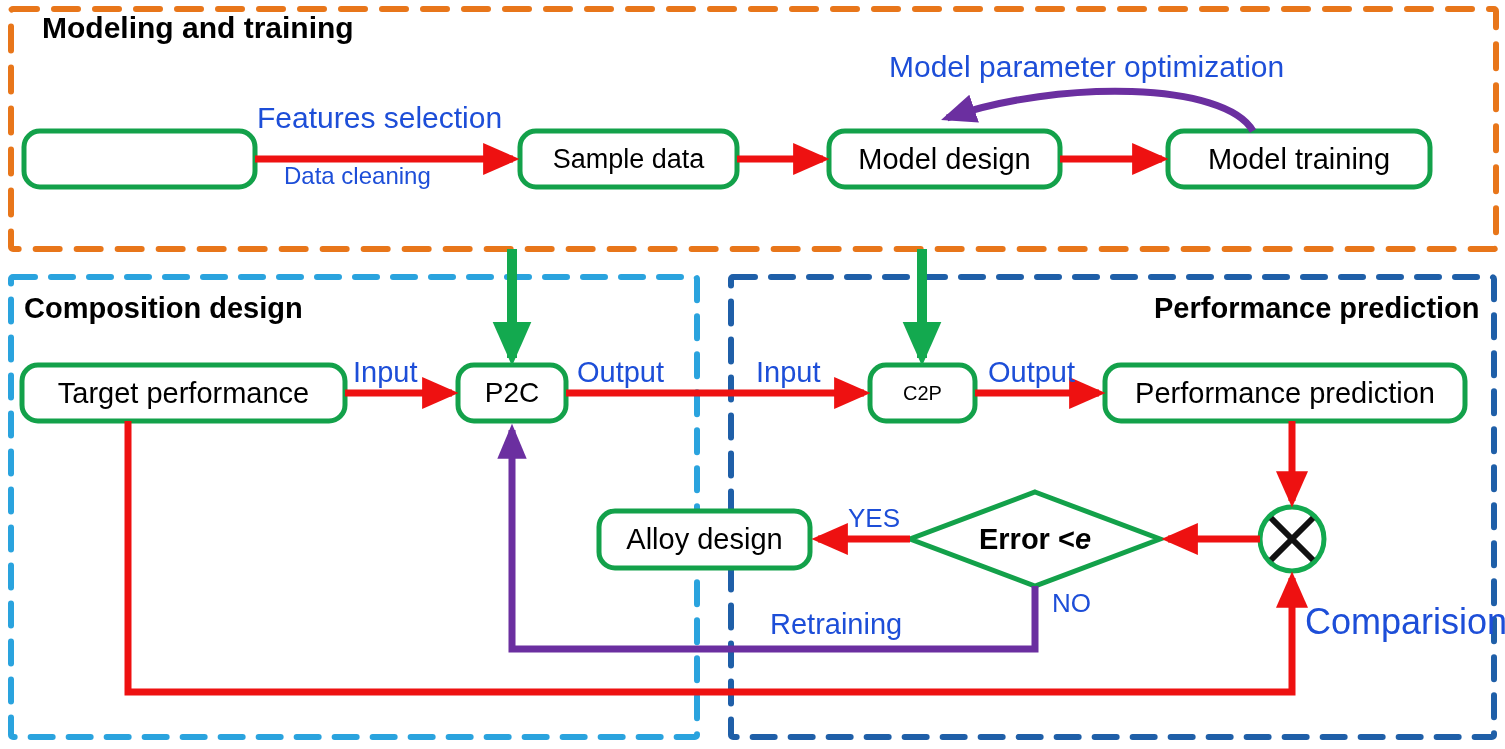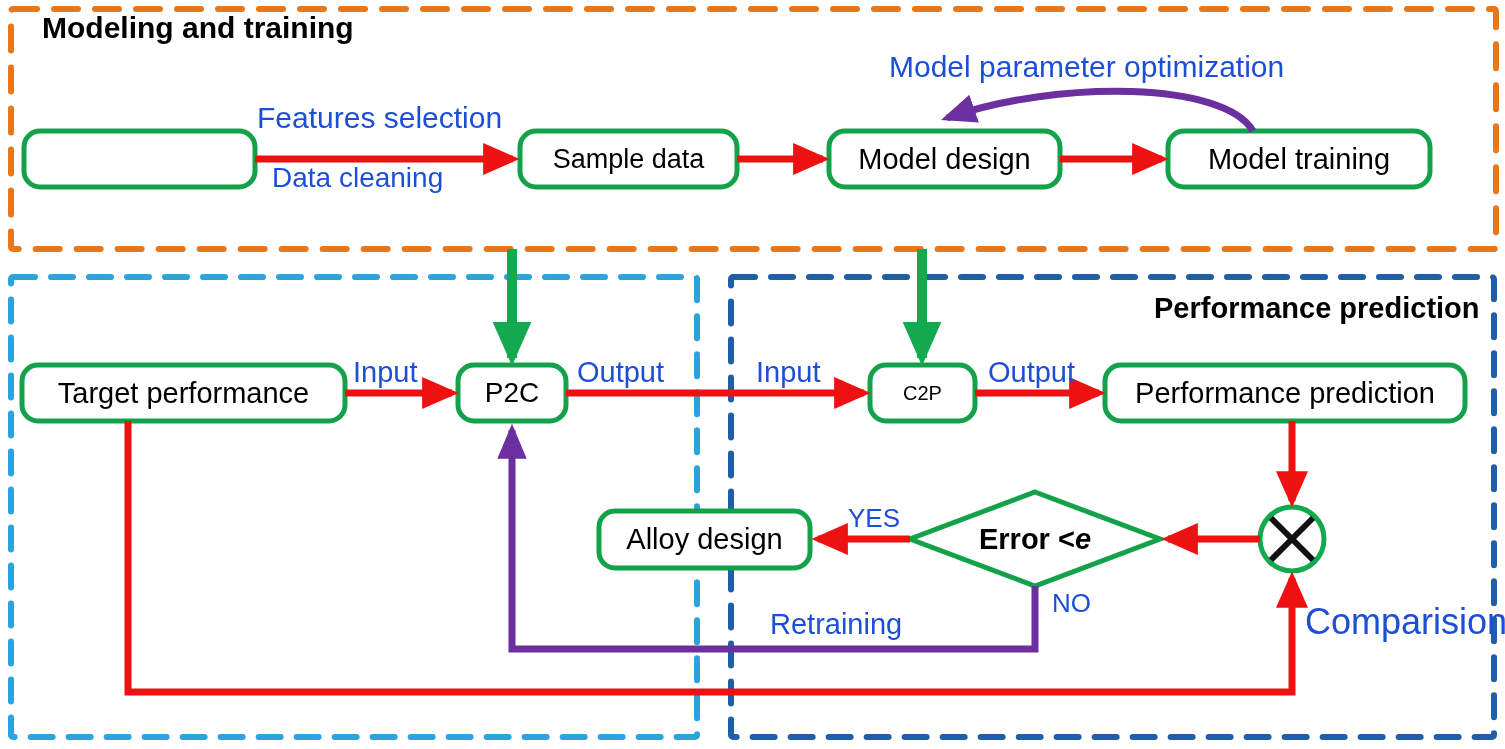--- a/index.html
+++ b/index.html
@@ -72,20 +72,21 @@
 
     <line x1="910" y1="539" x2="818" y2="539" stroke="#ee1111" stroke-width="7" marker-end="url(#ah-red)"></line>
 
     <path d="M 128 421 L 128 692 L 1292 692 L 1292 578" fill="none" stroke="#ee1111" stroke-width="7" stroke-linejoin="miter" marker-end="url(#ah-red)"></path>
 
     <path d="M 1035 586 L 1035 649 L 512 649 L 512 430" fill="none" stroke="#6b2fa0" stroke-width="7" stroke-linejoin="miter" marker-end="url(#ah-purple)"></path>
   </svg>
 
   <div class="panel-title" style="left:42px; top:11px; font-size:30px;">Modeling and training</div>
 
+  <div class="panel-title" style="left:24px; top:292px; font-size:29px;">Composition design</div>
 
   <div class="panel-title" style="left:1154px; top:292px; font-size:29px;">Performance prediction</div>
 
 
   <div class="nodelabel" style="left:520px; top:131px; width:217px; height:56px; font-size:27px;">Sample data</div>
 
   <div class="nodelabel" style="left:829px; top:131px; width:231px; height:56px; font-size:29px;">Model design</div>
 
   <div class="nodelabel" style="left:1168px; top:131px; width:262px; height:56px; font-size:29px;">Model training</div>
 
@@ -99,21 +100,21 @@
 
   <div class="nodelabel" style="left:599px; top:511px; width:211px; height:57px; font-size:29px;">Alloy design</div>
 
   <div class="nodelabel" style="left:935px; top:512px; width:200px; height:54px; font-size:29px;font-weight:bold;">
     <span>Error &lt; </span>
       <span style="font-style:italic;">e</span>
   </div>
 
   <div class="edgelabel" style="left:257px; top:101px; font-size:30px;">Features selection</div>
 
-  <div class="edgelabel" style="left:272px; top:162px; font-size:28px;">Data cleaning</div>
+  <div class="edgelabel" style="left:284px; top:162px; font-size:24px;">Data cleaning</div>
 
   <div class="edgelabel" style="left:889px; top:50px; font-size:30px;">Model parameter optimization</div>
 
   <div class="edgelabel" style="left:353px; top:356px; font-size:29px;">Input</div>
 
   <div class="edgelabel" style="left:577px; top:356px; font-size:29px;">Output</div>
 
   <div class="edgelabel" style="left:756px; top:356px; font-size:29px;">Input</div>
 
   <div class="edgelabel" style="left:988px; top:356px; font-size:29px;">Output</div>

